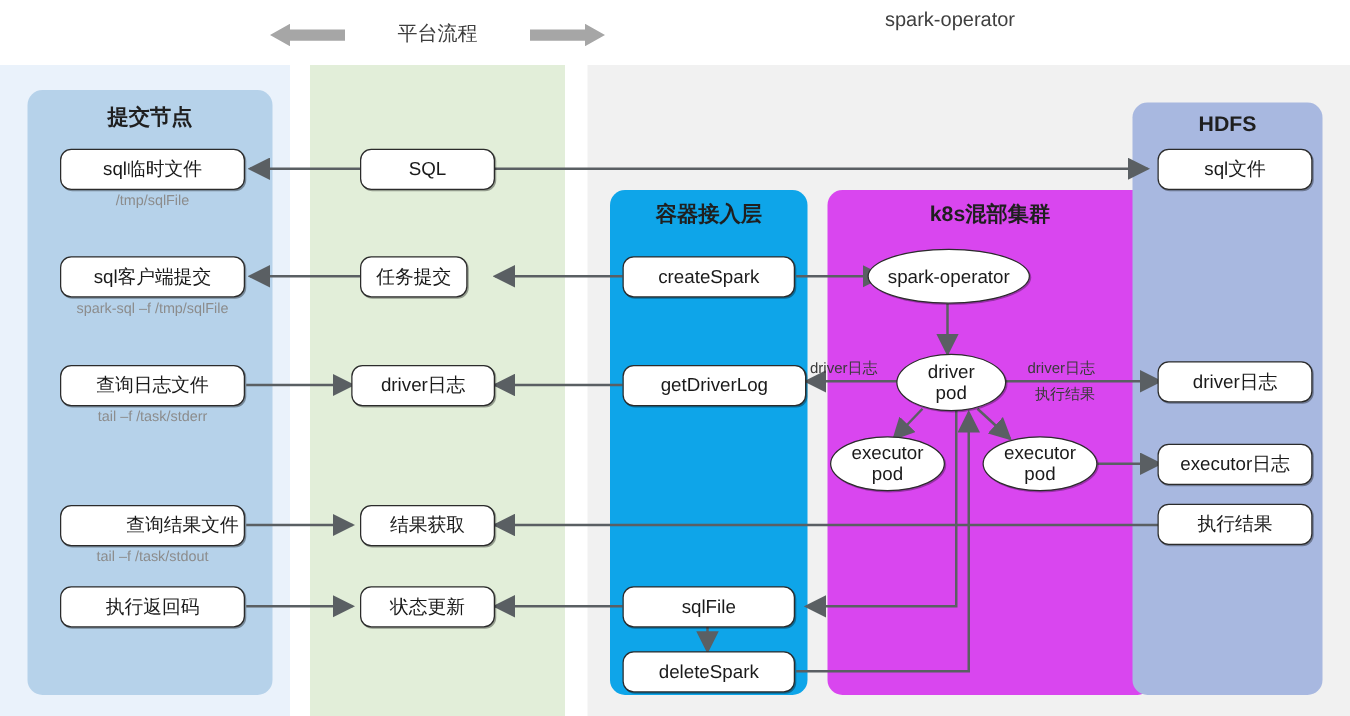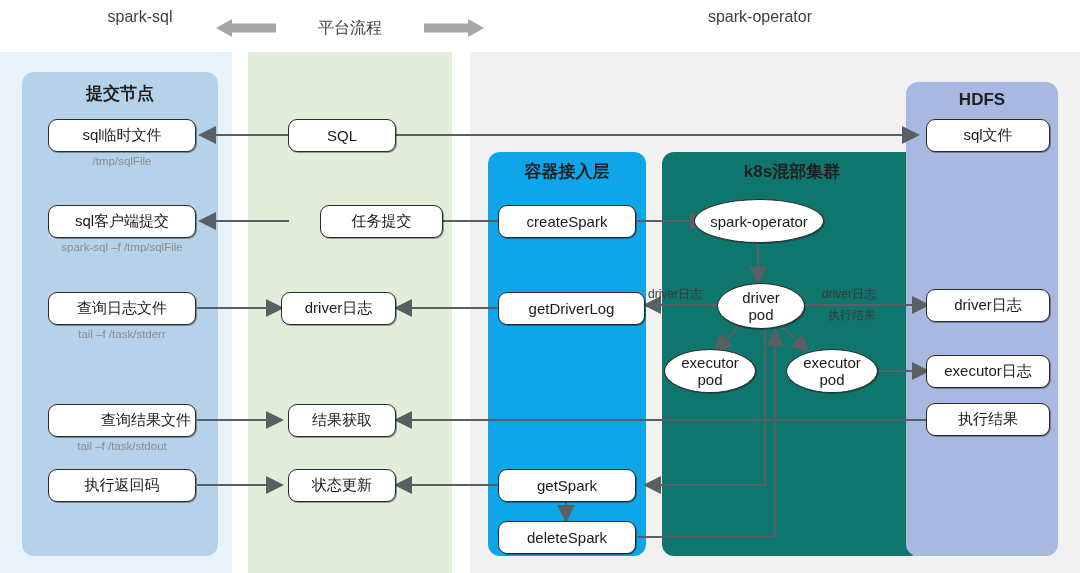--- a/index.html
+++ b/index.html
@@ -23,21 +23,21 @@
   .bigarrow svg{display:block;}
 
   
   .panel{position:absolute;border-radius:12px;}
   .panel-label{position:absolute;left:0;right:0;text-align:center;
                font-weight:bold;font-size:17px;color:#1f1f1f;}
   #panel-submit{left:22px;top:72px;width:196px;height:484px;background:#b6d2ea;}
   #panel-submit .panel-label{top:10px;}
   #panel-container{left:488px;top:152px;width:158px;height:404px;background:#0ea5e9;}
   #panel-container .panel-label{top:8px;}
-  #panel-k8s{left:662px;top:152px;width:260px;height:404px;background:#0f766e;}
+  #panel-k8s{left:662px;top:152px;width:260px;height:404px;background:#d946ef;}
   #panel-k8s .panel-label{top:8px;}
   #panel-hdfs{left:906px;top:82px;width:152px;height:474px;background:#a8b8e0;}
   #panel-hdfs .panel-label{top:8px;}
 
   
   .box{position:absolute;background:#ffffff;border:1.6px solid #2b2b2b;
        border-radius:9px;display:flex;align-items:center;justify-content:center;
        font-size:15px;color:#1a1a1a;box-sizing:border-box;text-align:center;
        box-shadow:1px 1px 0 rgba(0,0,0,.35);}
 
@@ -58,21 +58,20 @@
          pointer-events:none;}
 </style>
 </head>
 <body>
 
 <div class="band" id="band-left"></div>
 <div class="band" id="band-mid"></div>
 <div class="band" id="band-right"></div>
 
 <div class="sec-title" id="title-left">
-  <div>spark-sql</div>
 </div>
 
 <div class="bigarrow" style="left:216px;">
   <svg width="60" height="18" viewBox="0 0 60 18">
       <path d="M0 9 L16 0 L16 4.5 L60 4.5 L60 13.5 L16 13.5 L16 18 Z" fill="#a6a6a6"></path>
     </svg>
 </div>
 
 <div class="sec-title" id="title-mid">
   <div>平台流程</div>
@@ -158,28 +157,28 @@
 
 <div class="box" style="left:48px;top:292px;width:148px;height:33px;">查询日志文件</div>
 <div class="caption" style="left:40px;top:328px;width:164px;">tail –f /task/stderr</div>
 
 <div class="box" style="left:48px;top:404px;width:148px;height:33px;padding-left:48px;">查询结果文件</div>
 <div class="caption" style="left:40px;top:440px;width:164px;">tail –f /task/stdout</div>
 
 <div class="box" style="left:48px;top:469px;width:148px;height:33px;">执行返回码</div>
 
 <div class="box" style="left:288px;top:119px;width:108px;height:33px;">SQL</div>
-<div class="box" style="left:288px;top:205px;width:123px;height:33px;margin-left:32px;">任务提交</div>
+<div class="box" style="left:288px;top:205px;width:86px;height:33px;">任务提交</div>
 <div class="box" style="left:281px;top:292px;width:115px;height:33px;">driver日志</div>
 <div class="box" style="left:288px;top:404px;width:108px;height:33px;">结果获取</div>
 <div class="box" style="left:288px;top:469px;width:108px;height:33px;">状态更新</div>
 
 <div class="box" style="left:498px;top:205px;width:138px;height:33px;">createSpark</div>
 <div class="box" style="left:498px;top:292px;width:147px;height:33px;">getDriverLog</div>
-<div class="box" style="left:498px;top:469px;width:138px;height:33px;">getSpark</div>
+<div class="box" style="left:498px;top:469px;width:138px;height:33px;">sqlFile</div>
 <div class="box" style="left:498px;top:521px;width:138px;height:33px;">deleteSpark</div>
 
 <div class="ell" style="left:694px;top:199px;width:130px;height:44px;">spark-operator</div>
 <div class="ell" style="left:717px;top:283px;width:88px;height:46px;">
   <span>driver<br>pod</span>
 </div>
 <div class="ell" style="left:664px;top:349px;width:92px;height:44px;">
   <span>executor<br>pod</span>
 </div>
 <div class="ell" style="left:786px;top:349px;width:92px;height:44px;">

